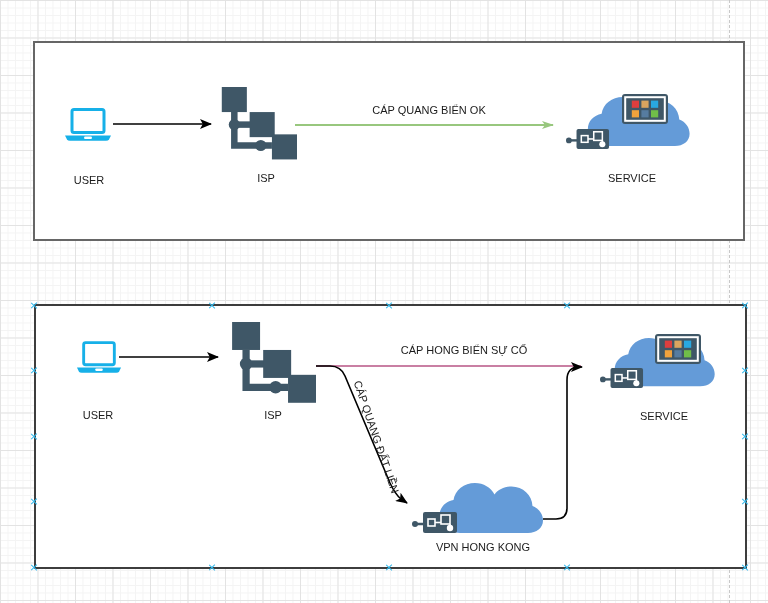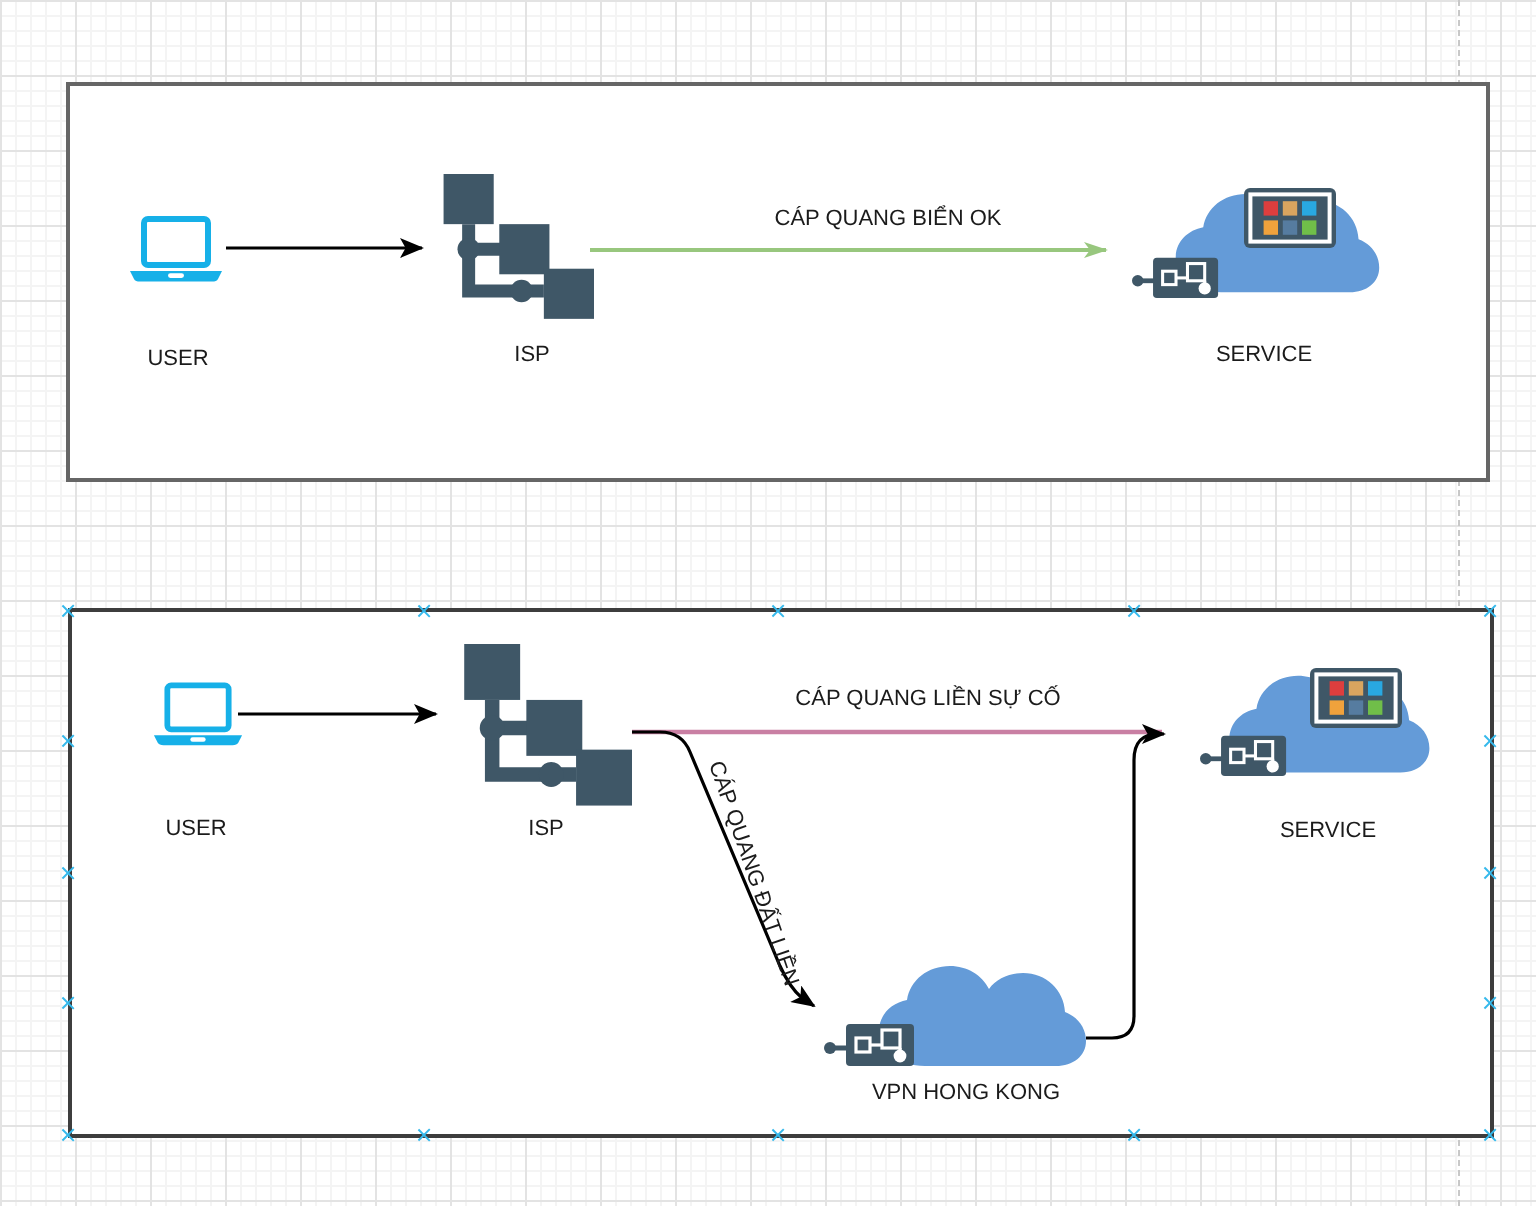--- a/index.html
+++ b/index.html
@@ -194,27 +194,27 @@
         <rect x="29" y="7" width="9" height="9"></rect>
         <line x1="38" y1="16" x2="38" y2="18"></line>
       </g>
       <circle cx="38" cy="20" r="3.2" fill="#fff"></circle>
     </svg>
   </div>
 
   <div class="lbl" style="left:89px;top:180px;">USER</div>
   <div class="lbl" style="left:266px;top:178px;">ISP</div>
   <div class="lbl" style="left:632px;top:178px;">SERVICE</div>
-  <div class="lbl" style="left:444px;top:110px;">CÁP QUANG BIỂN OK</div>
+  <div class="lbl" style="left:429px;top:110px;">CÁP QUANG BIỂN OK</div>
 
   <div class="lbl" style="left:98px;top:415px;">USER</div>
   <div class="lbl" style="left:273px;top:415px;">ISP</div>
   <div class="lbl" style="left:664px;top:416px;">SERVICE</div>
   <div class="lbl" style="left:483px;top:547px;">VPN HONG KONG</div>
-  <div class="lbl" style="left:464px;top:350px;">CÁP QUANG LIỀN SỰ CỐ</div>
+  <div class="lbl" style="left:464px;top:350px;">CÁP HONG BIỂN SỰ CỐ</div>
   <div class="lbl rot" style="left:376px;top:437px;">CÁP QUANG ĐẤT LIỀN</div>
 
 <div class="cp" style="left: 34px; top: 305px;"></div>
     <div class="cp" style="left: 34px; top: 567px;"></div>
     <div class="cp" style="left: 745px; top: 305px;"></div>
     <div class="cp" style="left: 211.75px; top: 305px;"></div>
     <div class="cp" style="left: 211.75px; top: 567px;"></div>
     <div class="cp" style="left: 34px; top: 370.5px;"></div>
     <div class="cp" style="left: 745px; top: 370.5px;"></div>
     <div class="cp" style="left: 389.5px; top: 305px;"></div>

